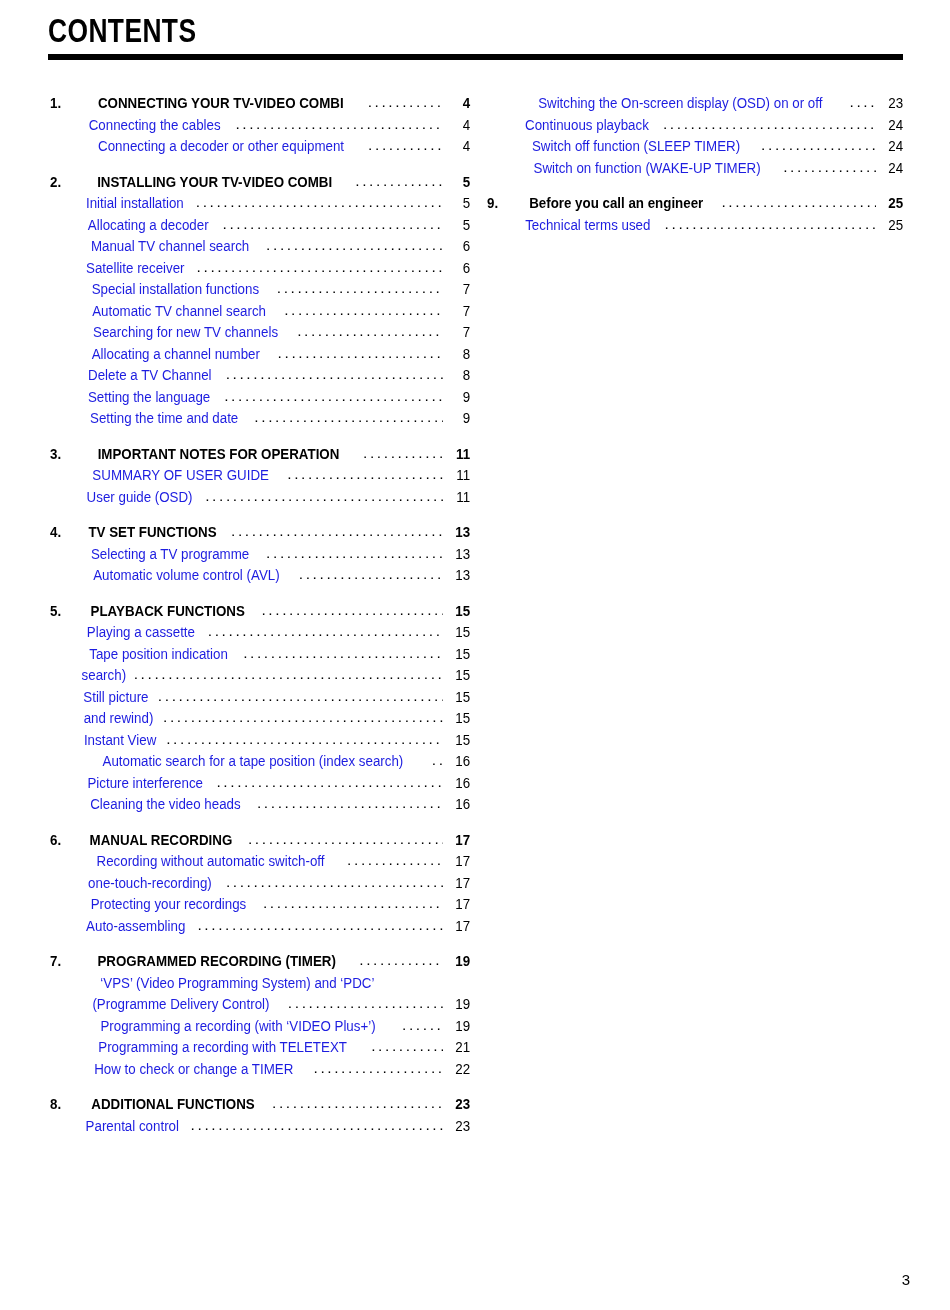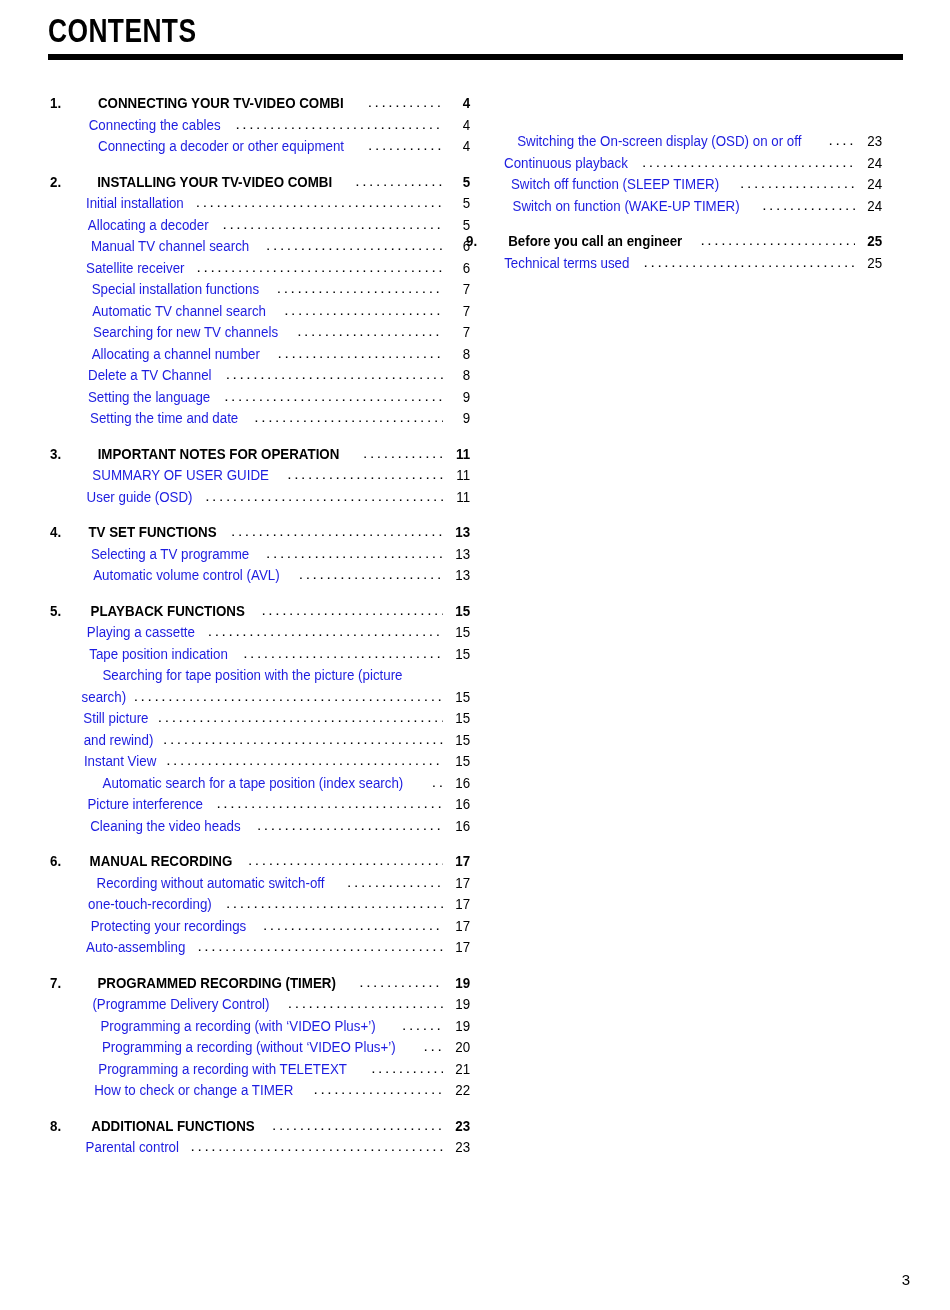--- a/index.html
+++ b/index.html
@@ -46,21 +46,21 @@
     height: 6px;
     background: #000000;
   }
 
   
   .col {
     position: absolute;
     top: 92px;
   }
   .col-left  { left: 48px;  width: 424px; }
-  .col-right { left: 464px; width: 420px; margin-top: 38px; }
+  .col-right { left: 485px; width: 420px; }
 
   
   .entry {
     position: relative;
     display: flex;
     align-items: baseline;
     width: 100%;
     line-height: 21.5px;
     font-size: 15.5px;
   }
@@ -279,26 +279,20 @@
         <span class="label" style="color: rgb(29, 29, 224);">Playing a cassette</span>
         <span class="leader"></span>
         <span class="pageno">15</span>
       </div>
       <div class="entry lvl-sub">
         <span class="num"></span>
         <span class="label" style="color: rgb(29, 29, 224);">Tape position indication</span>
         <span class="leader"></span>
         <span class="pageno">15</span>
       </div>
-      <div class="entry lvl-sub wrap-head">
-        <span class="num"></span>
-        <span class="label" style="color: rgb(29, 29, 224);">Searching for tape position with the picture (picture</span>
-        <span class="leader"></span>
-        <span class="pageno"></span>
-      </div>
       <div class="entry lvl-sub">
         <span class="num"></span>
         <span class="label" style="color: rgb(29, 29, 224);">search)</span>
         <span class="leader"></span>
         <span class="pageno">15</span>
       </div>
       <div class="entry lvl-sub">
         <span class="num"></span>
         <span class="label" style="color: rgb(29, 29, 224);">Still picture</span>
         <span class="leader"></span>
@@ -363,37 +357,37 @@
         <span class="label" style="color: rgb(29, 29, 224);">Auto-assembling</span>
         <span class="leader"></span>
         <span class="pageno">17</span>
       </div>
       <div class="entry lvl-section gap-before">
         <span class="num">7.</span>
         <span class="label">PROGRAMMED RECORDING (TIMER)</span>
         <span class="leader"></span>
         <span class="pageno">19</span>
       </div>
+      <div class="entry lvl-sub wrap-head">
+        <span class="num"></span>
+        <span class="label" style="color: rgb(29, 29, 224);">‘VPS’ (Video Programming System) and ‘PDC’</span>
+        <span class="leader"></span>
+        <span class="pageno"></span>
+      </div>
       <div class="entry lvl-sub">
         <span class="num"></span>
         <span class="label" style="color: rgb(29, 29, 224);">(Programme Delivery Control)</span>
         <span class="leader"></span>
         <span class="pageno">19</span>
       </div>
       <div class="entry lvl-sub">
         <span class="num"></span>
         <span class="label" style="color: rgb(29, 29, 224);">Programming a recording (with ‘VIDEO Plus+’)</span>
         <span class="leader"></span>
         <span class="pageno">19</span>
-      </div>
-      <div class="entry lvl-sub">
-        <span class="num"></span>
-        <span class="label" style="color: rgb(29, 29, 224);">Programming a recording (without ‘VIDEO Plus+’)</span>
-        <span class="leader"></span>
-        <span class="pageno">20</span>
       </div>
       <div class="entry lvl-sub">
         <span class="num"></span>
         <span class="label" style="color: rgb(29, 29, 224);">Programming a recording with TELETEXT</span>
         <span class="leader"></span>
         <span class="pageno">21</span>
       </div>
       <div class="entry lvl-sub">
         <span class="num"></span>
         <span class="label" style="color: rgb(29, 29, 224);">How to check or change a TIMER</span>

